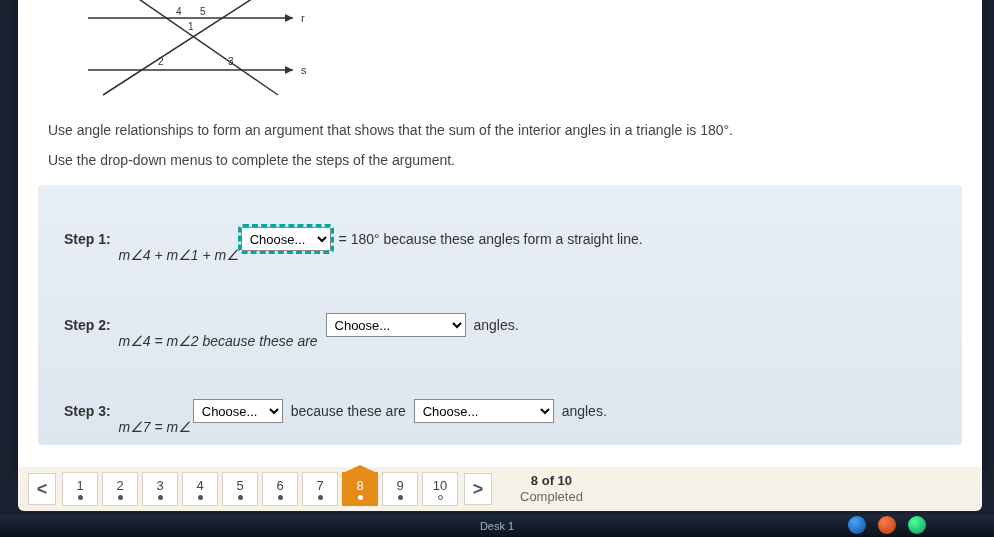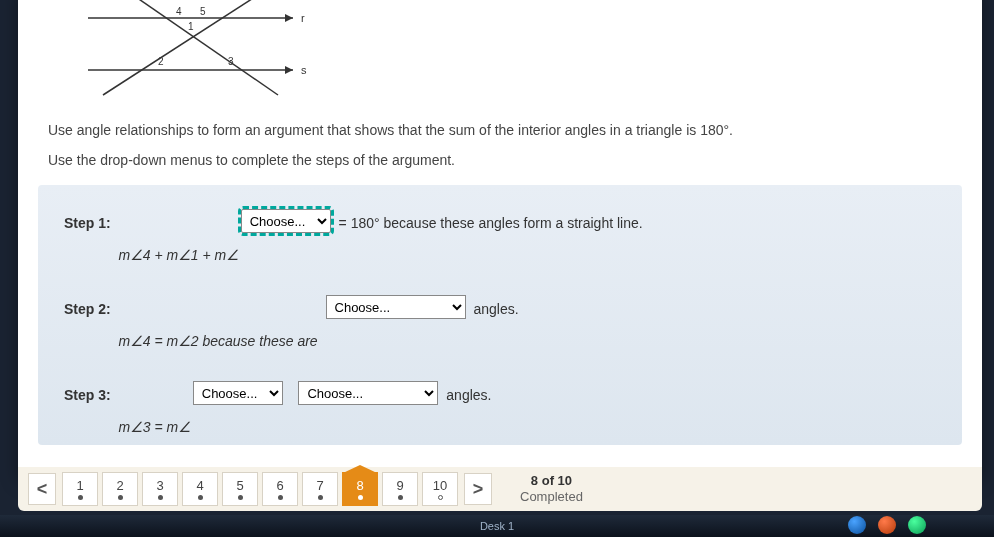--- a/index.html
+++ b/index.html
@@ -3,21 +3,21 @@
 <meta charset="utf-8">
 <style>
   *{margin:0;padding:0;box-sizing:border-box;}
   body{width:994px;height:537px;overflow:hidden;background:#1a2332;font-family:Arial,Helvetica,sans-serif;font-size:14px;color:#222;position:relative;}
   .page{position:absolute;left:18px;top:-10px;width:964px;height:490px;background:#fff;border-radius:0 0 8px 8px;overflow:hidden;box-shadow:0 2px 18px rgba(0,0,0,.4);}
   .diagram{position:absolute;left:60px;top:0;width:240px;height:110px;}
   .diagram svg{width:100%;height:100%;}
   .intro{position:absolute;left:30px;top:130px;width:900px;color:#444;line-height:1.55;}
   .intro p{margin-bottom:8px;}
   .steps{position:absolute;left:20px;top:195px;width:924px;height:260px;background:linear-gradient(180deg,#e8eef5 0%,#dde6ef 100%);border-radius:4px;padding:24px 26px;color:#333;}
-  .step{margin-bottom:26px;line-height:28px;display:flex;flex-wrap:wrap;gap:2px;}
+  .step{margin-bottom:26px;line-height:28px;display:flex;flex-wrap:wrap;align-items:center;gap:2px;}
   .step b{font-weight:700;}
   .angle{font-style:italic;margin-top:32px;}
   select{font-size:13px;padding:2px 4px;border:1px solid #888;background:#fff;vertical-align:middle;height:24px;}
   .sel-focus{outline:3px dashed #00a89d;outline-offset:0;border-radius:2px;}
   .footer{position:absolute;left:18px;bottom:26px;width:964px;height:44px;background:#f6f2e8;display:flex;align-items:center;padding:0 10px;gap:6px;border-radius:0 0 6px 6px;}
   .nav-chev{width:28px;height:32px;display:flex;align-items:center;justify-content:center;cursor:pointer;color:#555;font-size:18px;font-weight:700;background:#fff;border:1px solid #d8d2c5;}
   .qbtn{width:36px;height:34px;display:flex;flex-direction:column;align-items:center;justify-content:center;cursor:pointer;background:#fff;border:1px solid #d8d2c5;font-size:13px;color:#444;position:relative;}
   .qbtn .dot{width:5px;height:5px;border-radius:50%;background:#555;margin-top:2px;}
   .qbtn .dot.open{background:transparent;border:1px solid #555;}
   .qbtn.active{background:#e58b17;color:#fff;border-color:#e58b17;}
@@ -75,25 +75,25 @@
       <b>Step 2:</b>&nbsp;
       <span class="angle">m∠4 = m∠2 because these are</span>&nbsp;
       <select style="width:140px;">
         <option>Choose...</option>
       </select>&nbsp;
       <span>angles.</span>
     </div>
 
     <div class="step">
       <b>Step 3:</b>&nbsp;
-      <span class="angle">m∠3 = m∠</span>
+      <span class="angle">m∠7 = m∠</span>
       <select style="width:90px;">
         <option>Choose...</option>
       </select>&nbsp;
-      &nbsp;
+      <span>because these are</span>&nbsp;
       <select style="width:140px;">
         <option>Choose...</option>
       </select>&nbsp;
       <span>angles.</span>
     </div>
 
 
   </div>
 </div>
 

